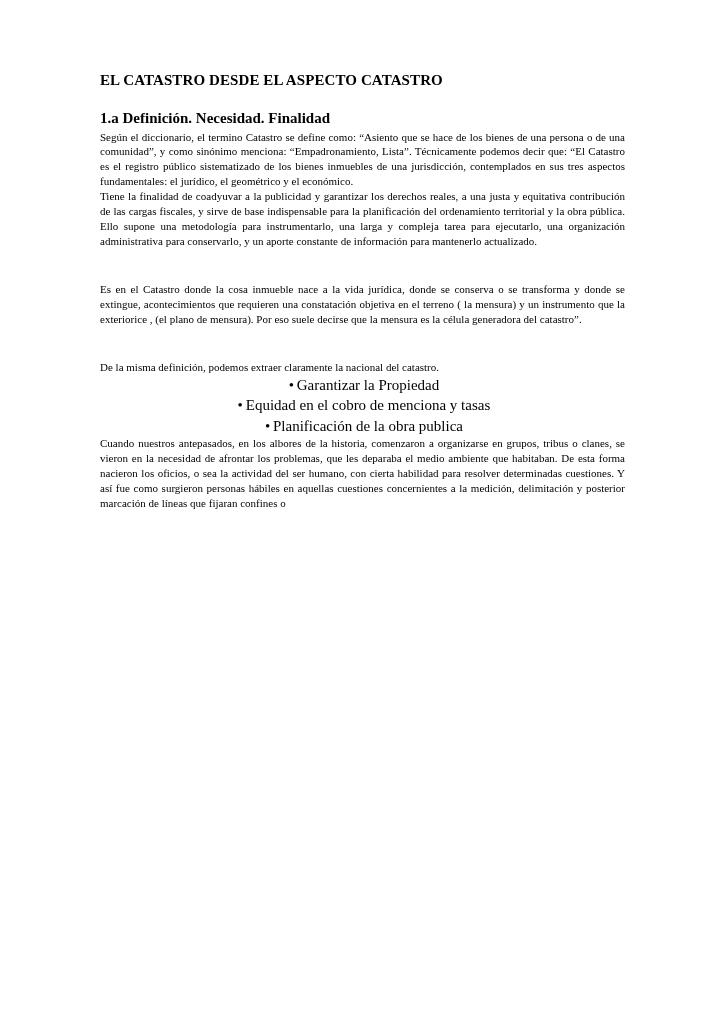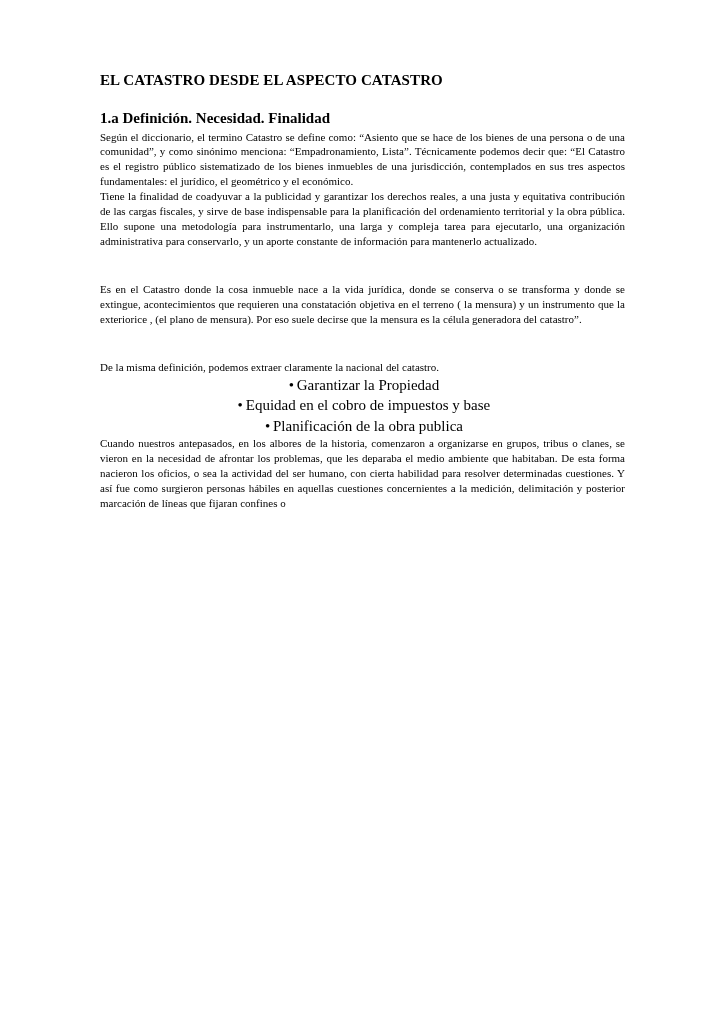--- a/index.html
+++ b/index.html
@@ -73,21 +73,21 @@
   <p class="body-text">Según el diccionario, el termino Catastro se define como: “Asiento que se hace de los bienes de una persona o de una comunidad”, y como sinónimo menciona: “Empadronamiento, Lista”.  Técnicamente podemos decir que: “El Catastro es el registro público sistematizado de los bienes inmuebles de una jurisdicción, contemplados en sus tres aspectos fundamentales: el jurídico, el geométrico y el económico.</p>
 
   <p class="body-text">Tiene la finalidad de coadyuvar a la publicidad y garantizar los derechos reales, a una justa y equitativa contribución de las cargas fiscales, y sirve de base indispensable para la planificación del ordenamiento territorial y la obra pública. Ello supone una metodología para instrumentarlo, una larga y compleja tarea para ejecutarlo, una organización administrativa para conservarlo, y un aporte constante de información para mantenerlo actualizado.</p>
 
   <p class="body-text gap-before">Es en el Catastro donde la cosa inmueble nace a la vida jurídica, donde se conserva o se transforma y donde se extingue, acontecimientos que requieren una constatación objetiva en el   terreno ( la mensura) y un instrumento que la exteriorice , (el plano de mensura). Por eso suele decirse que la mensura es la célula generadora del catastro”.</p>
 
   <p class="body-text gap-before">De la misma definición, podemos extraer claramente la nacional del catastro.</p>
 
   <ul class="bullet-list">
     <li><span class="bullet-mark">•</span><span>Garantizar la Propiedad</span></li>
-    <li><span class="bullet-mark">•</span><span>Equidad en el cobro de impuestos y base</span></li>
+    <li><span class="bullet-mark">•</span><span>Equidad en el cobro de menciona y tasas</span></li>
     <li><span class="bullet-mark">•</span><span>Planificación de la obra publica</span></li>
   </ul>
 
 
 
   <p class="body-text">Cuando nuestros antepasados, en los albores de la historia, comenzaron a organizarse en grupos, tribus o clanes, se vieron en la necesidad de afrontar los problemas, que les deparaba el medio ambiente que habitaban. De esta forma nacieron los oficios, o sea la actividad del ser humano, con cierta habilidad para resolver determinadas cuestiones. Y así fue como surgieron personas hábiles en aquellas cuestiones concernientes a la medición, delimitación y posterior marcación de líneas que fijaran confines o</p>
 
 </div>
 
 </body></html>

